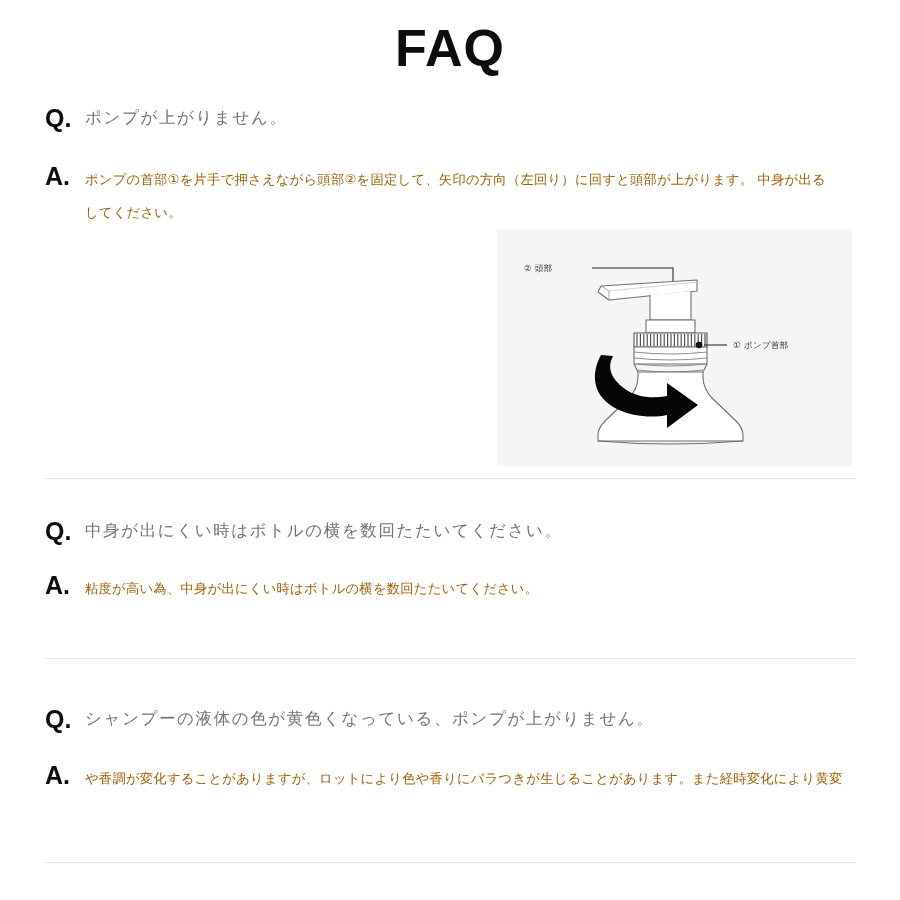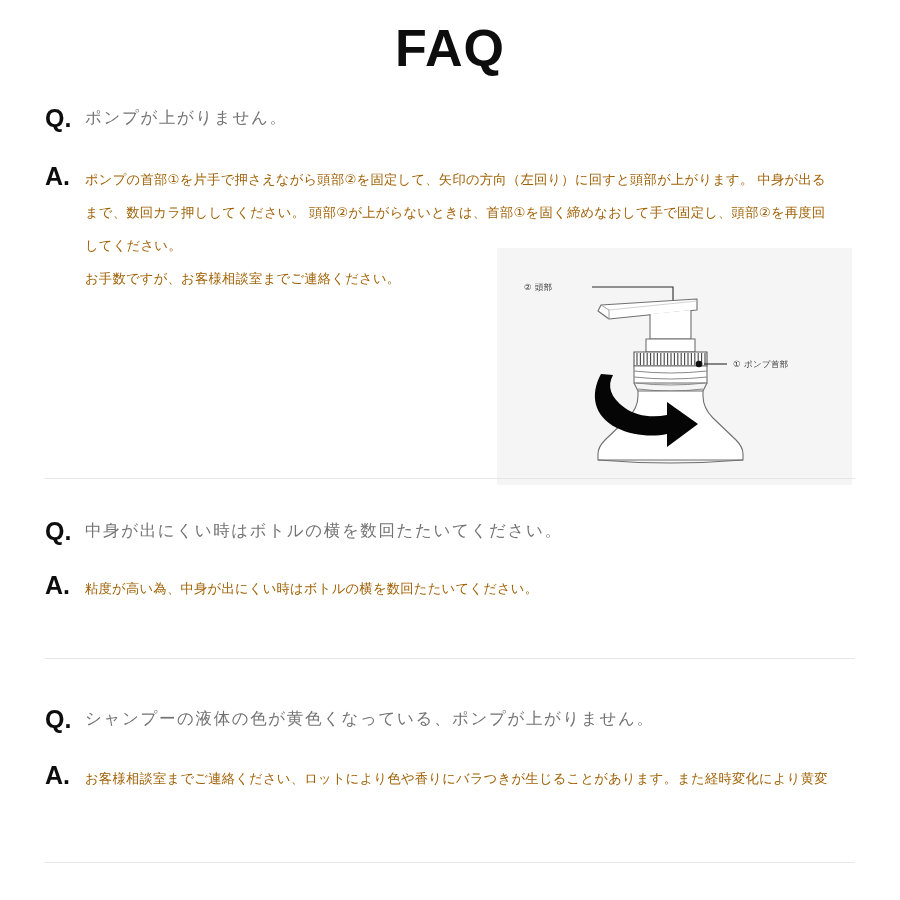--- a/index.html
+++ b/index.html
@@ -106,21 +106,21 @@
     background: #e6e6e6;
   }
   #divider-0 { top: 478px; }
   #divider-1 { top: 658px; }
   #divider-2 { top: 862px; }
 
   
   .illustration {
     position: absolute;
     left: 497px;
-    top: 248px;
+    top: 229px;
     width: 355px;
     height: 237px;
     background: #14b8a6;
   }
   .illustration svg {
     display: block;
     width: 355px;
     height: 237px;
   }
   .callout-text {
@@ -141,23 +141,21 @@
 
     <div class="qa-row q-row">
       <span class="qa-marker">Q.</span>
       <span class="q-text">ポンプが上がりません。</span>
     </div>
 
     <div class="qa-row a-row">
       <span class="qa-marker">A.</span>
       <span class="a-body">
         <span class="a-line">ポンプの首部①を片手で押さえながら頭部②を固定して、矢印の方向（左回り）に回すと頭部が上がります。 中身が出る</span>
-        <span class="a-line">まで、数回カラ押ししてください。 頭部②が上がらないときは、首部①を固く締めなおして手で固定し、頭部②を再度回</span>
         <span class="a-line">してください。</span>
-        <span class="a-line">お手数ですが、お客様相談室までご連絡ください。</span>
       </span>
     </div>
   </div>
 
   <div class="illustration">
     <svg viewBox="0 0 355 237" xmlns="http://www.w3.org/2000/svg">
       <rect x="0" y="0" width="355" height="237" fill="#f5f5f5"></rect>
 
       <g>
         <path d="M95 39 L176 39 L176 57" fill="none" stroke="#2b2b2b" stroke-width="1.1"></path>
@@ -258,20 +256,20 @@
   <div class="divider" id="divider-1"></div>
 
   <div class="faq-item" id="faq-item-2">
     <div class="qa-row q-row">
       <span class="qa-marker">Q.</span>
       <span class="q-text">シャンプーの液体の色が黄色くなっている、ポンプが上がりません。</span>
     </div>
     <div class="qa-row a-row">
       <span class="qa-marker">A.</span>
       <span class="a-body">
-        <span class="a-line">お客様相談室までご連絡ください、ロットにより色や香りにバラつきが生じることがあります。また経時変化により黄変</span>
+        <span class="a-line">や香調が変化することがありますが、ロットにより色や香りにバラつきが生じることがあります。また経時変化により黄変</span>
       </span>
     </div>
   </div>
 
   <div class="divider" id="divider-2"></div>
 
 </div>
 
 </body></html>

